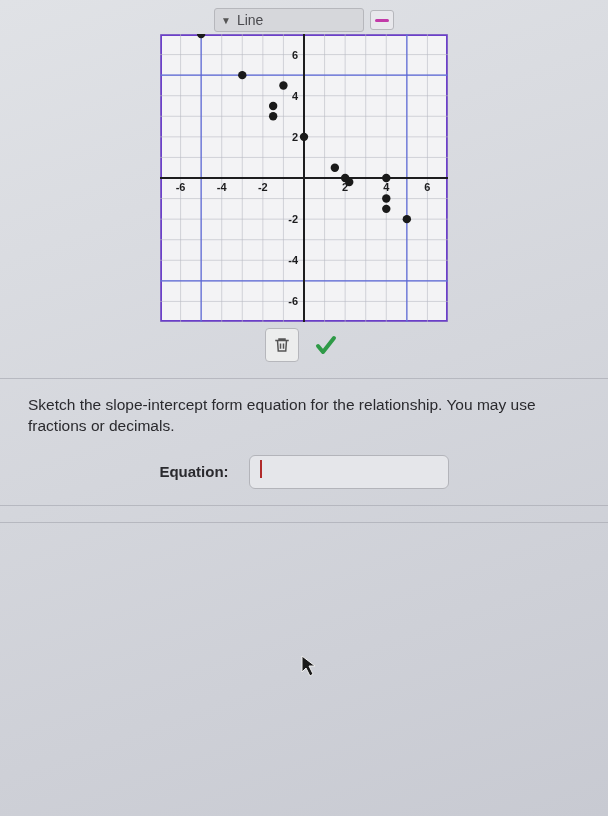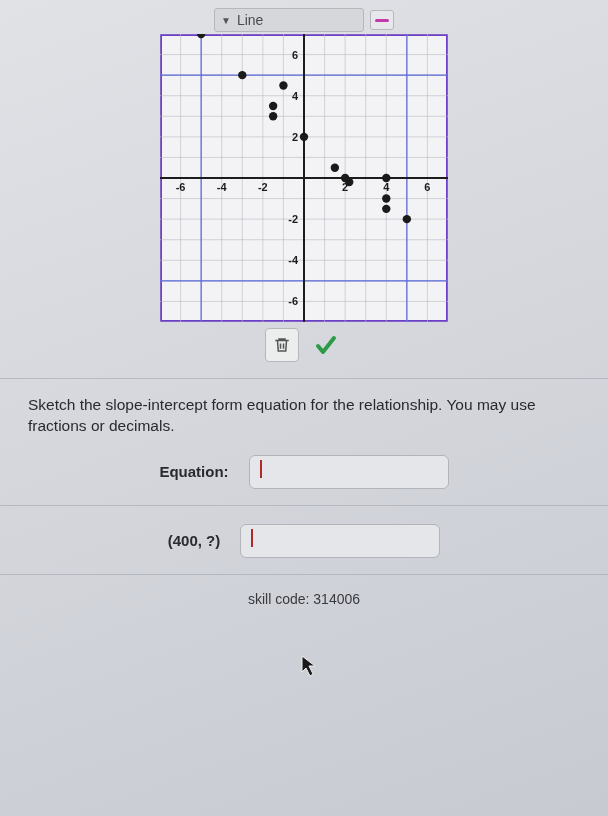--- a/index.html
+++ b/index.html
@@ -152,28 +152,21 @@
   <hr class="sep">
 
   <div class="section-text">Sketch the slope-intercept form equation for the relationship. You may use fractions or decimals.</div>
   <div class="field-row">
     <span class="field-label">Equation:</span>
     <div class="text-input"><span class="cursor-bar"></span></div>
   </div>
 
   <hr class="sep">
 
-  <div class="field-row">
-    <span class="field-label">(400, ?)</span>
-    <div class="text-input"><span class="cursor-bar"></span></div>
-  </div>
 
   <hr class="sep">
 
-  <div class="footer">
-    <span>skill code:</span> <span>314006</span>
-  </div>
 
 </div>
 
 <svg class="cursor-img" width="20" height="24" viewBox="0 0 20 24">
   <path d="M2 2 L2 18 L6 14 L10 22 L13 20 L9 12 L15 12 Z" fill="#1a1a1a" stroke="#f0f0f0" stroke-width="1"></path>
 </svg>
 
 </body></html>

